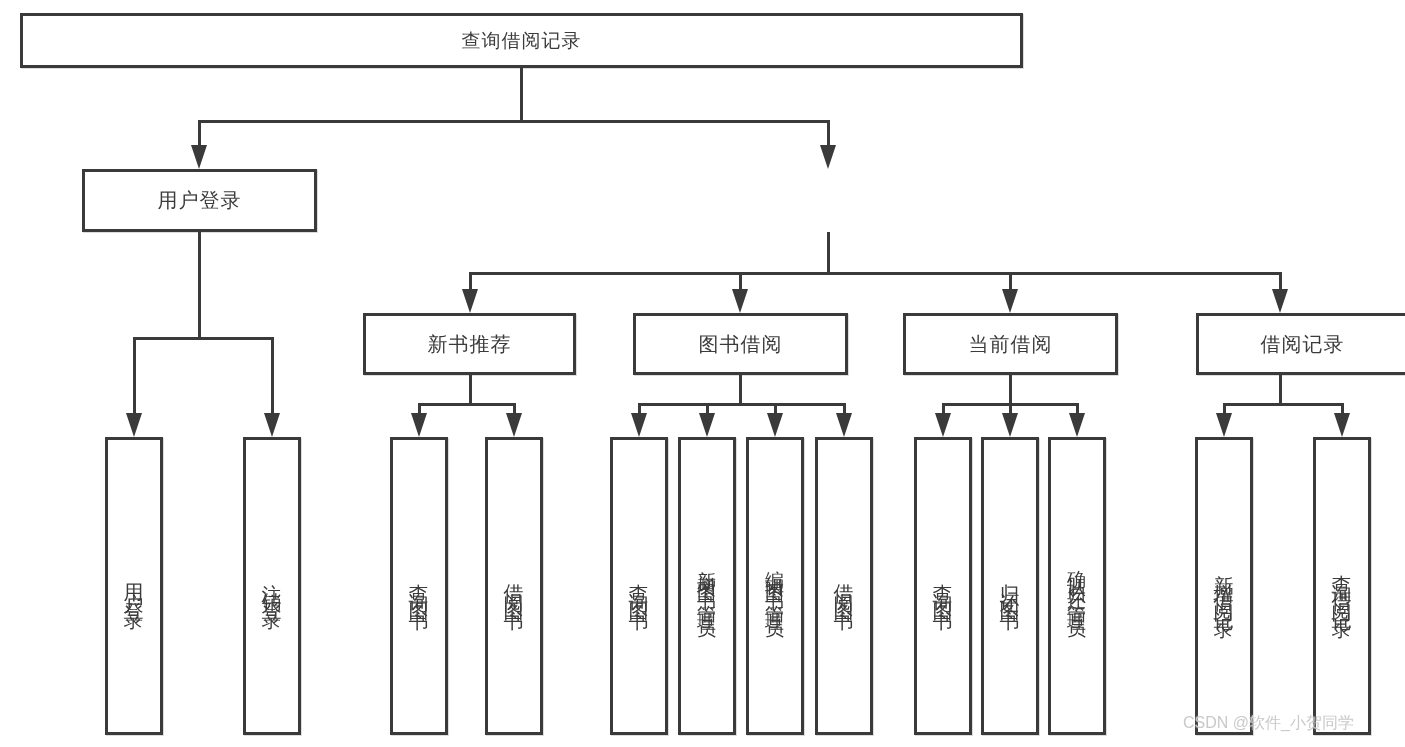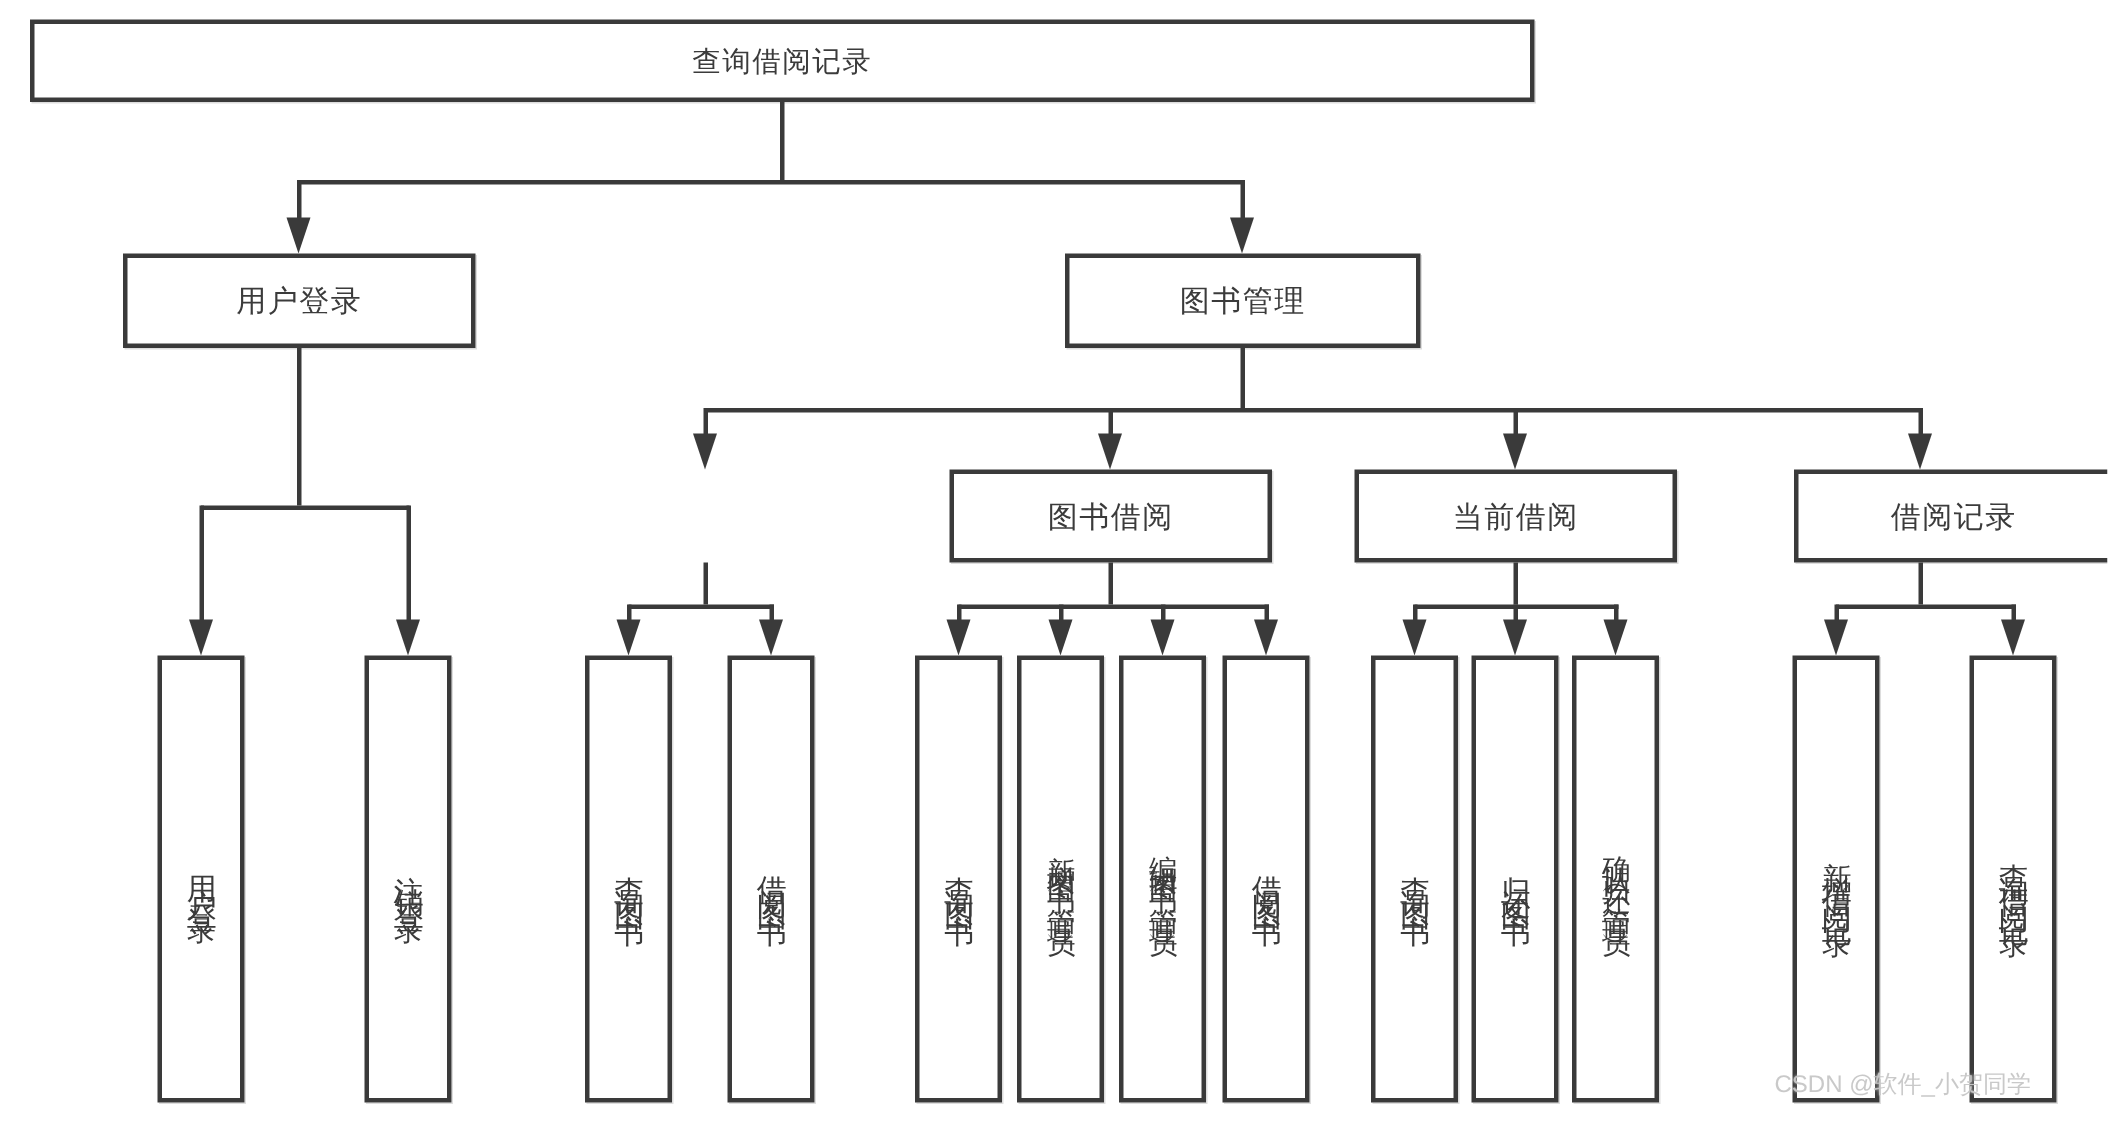--- a/index.html
+++ b/index.html
@@ -70,42 +70,42 @@
   <div class="vline" style="left:520px; top:68px; height:52px;"></div>
   <div class="hline" style="left:198px; top:120px; width:631px;"></div>
   <div class="vline" style="left:198px; top:120px; height:28px;"></div>
   <div class="ahead" style="left:191px; top:145px;"></div>
   <div class="vline" style="left:827px; top:120px; height:28px;"></div>
   <div class="ahead" style="left:820px; top:145px;"></div>
 
   <div class="box" style="left:82px; top:169px; width:235px; height:63px;">
     <span>用户登录</span>
   </div>
-  <div class="box" style="left:710px; top:169px; width:237px; height:63px;">
-    <span>图书管理</span>
-  </div>
 
   <div class="vline" style="left:198px; top:232px; height:105px;"></div>
   <div class="hline" style="left:134px; top:337px; width:139px;"></div>
   <div class="vline" style="left:133px; top:337px; height:78px;"></div>
   <div class="ahead" style="left:126px; top:413px;"></div>
   <div class="vline" style="left:271px; top:337px; height:78px;"></div>
   <div class="ahead" style="left:264px; top:413px;"></div>
 
   <div class="vline" style="left:827px; top:232px; height:40px;"></div>
   <div class="hline" style="left:470px; top:272px; width:812px;"></div>
   <div class="vline" style="left:469px; top:272px; height:20px;"></div>
   <div class="ahead" style="left:462px; top:289px;"></div>
   <div class="vline" style="left:739px; top:272px; height:20px;"></div>
   <div class="ahead" style="left:732px; top:289px;"></div>
   <div class="vline" style="left:1009px; top:272px; height:20px;"></div>
   <div class="ahead" style="left:1002px; top:289px;"></div>
   <div class="vline" style="left:1279px; top:272px; height:20px;"></div>
   <div class="ahead" style="left:1272px; top:289px;"></div>
 
+  <div class="box" style="left:363px; top:313px; width:213px; height:62px;">
+    <span>新书推荐</span>
+  </div>
   <div class="box" style="left:903px; top:313px; width:215px; height:62px;">
     <span>当前借阅</span>
   </div>
   <div class="box" style="left:633px; top:313px; width:215px; height:62px;">
     <span>图书借阅</span>
   </div>
   <div class="box" style="left:1196px; top:313px; width:213px; height:62px;">
     <span>借阅记录</span>
   </div>
 

